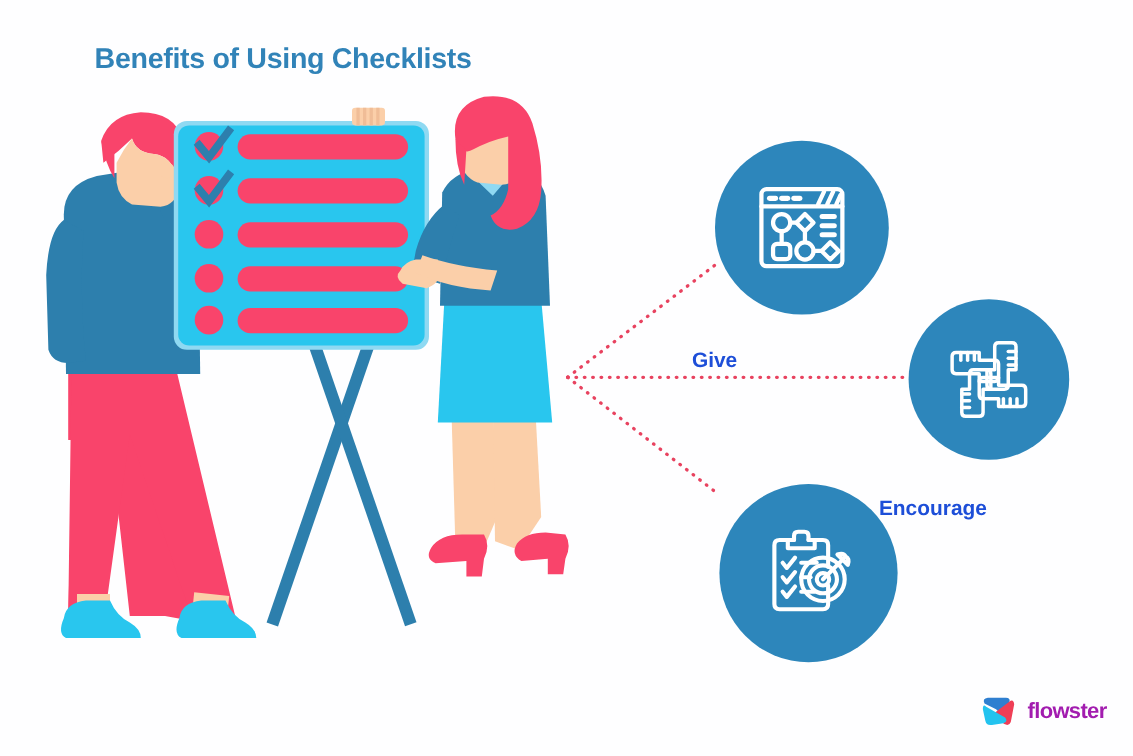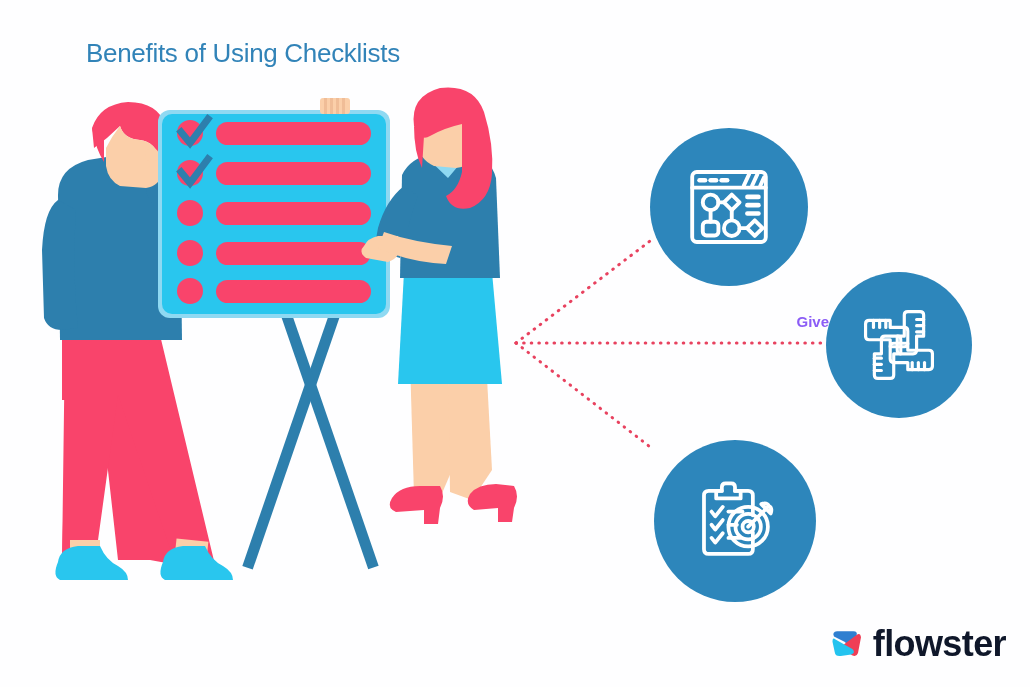--- a/index.html
+++ b/index.html
@@ -7,51 +7,51 @@
     width: 1030px; height: 687px;
     background: #ffffff;
     font-family: "Liberation Sans", sans-serif;
     overflow: hidden;
   }
   #stage { position: relative; width: 1030px; height: 687px; background: #fefeff; }
 
   
   .title {
     position: absolute; left: 86px; top: 38px;
-    font-size: 26px; font-weight: 400; letter-spacing: -0.3px;
+    font-size: 26px; font-weight: 700; letter-spacing: -0.3px;
     color: #3183b8;
     white-space: nowrap;
   }
 
   
   .illus { position: absolute; left: 0; top: 0; width: 560px; height: 687px; }
 
   
   .node { position: absolute; }
   .node-circle {
     position: absolute; left: 0; top: 0;
     border-radius: 50%;
     background: #2d86bb;
     display: flex; align-items: center; justify-content: center;
   }
   .node-label {
     position: absolute;
     width: 200px;
-    text-align: right;
-    font-size: 15px; font-weight: 700; line-height: 1.28;
-    color: #8b5cf6;
+    text-align: left;
+    font-size: 19px; font-weight: 700; line-height: 1.28;
+    color: #1d4ed8;
     white-space: pre-line;
   }
 
   
   .connectors { position: absolute; left: 0; top: 0; width: 1030px; height: 687px; pointer-events: none; }
 
   
   .logo { position: absolute; right: 24px; bottom: 22px; display: flex; align-items: center; gap: 9px; }
-  .logo-word { font-size: 36px; font-weight: 700; color: #0f172a; letter-spacing: -0.6px; }
+  .logo-word { font-size: 20px; font-weight: 700; color: #a21caf; letter-spacing: -0.6px; }
 </style>
 </head>
 <body>
 
 <div id="stage">
 
   <div class="title">Benefits of Using Checklists</div>
 
   <svg class="illus" viewBox="0 0 560 687">
 
@@ -207,20 +207,21 @@
           <line x1="65" y1="78" x2="65" y2="70"></line>
 
           <path d="M26 88 L40 88 Q44 88 44 84 L44 60 L52 60 L52 44 Q52 40 48 40 L34 40 Q30 40 30 44 L30 60 L22 60 L22 84 Q22 88 26 88 Z"></path>
           <line x1="22" y1="79" x2="30" y2="79"></line>
           <line x1="22" y1="72" x2="30" y2="72"></line>
           <line x1="22" y1="65" x2="30" y2="65"></line>
         </g>
       </svg>
     </div>
     <div class="node-label" style="left:-27px; top:155px;">
+      <div>Encourage</div>
     </div>
   </div>
 
   <div class="node" style="left:654px; top:440px; width:162px; height:162px;">
     <div class="node-circle" style="width:162px; height:162px;">
       <svg width="94" height="94" viewBox="0 0 100 100">
         <g fill="none" stroke="#ffffff" stroke-width="4" stroke-linejoin="round" stroke-linecap="round">
 
           <path d="M36 18 L22 18 Q17 18 17 23 L17 80 Q17 85 22 85 L64 85 Q69 85 69 80 L69 62"></path>
           <path d="M69 44 L69 23 Q69 18 64 18 L50 18"></path>

